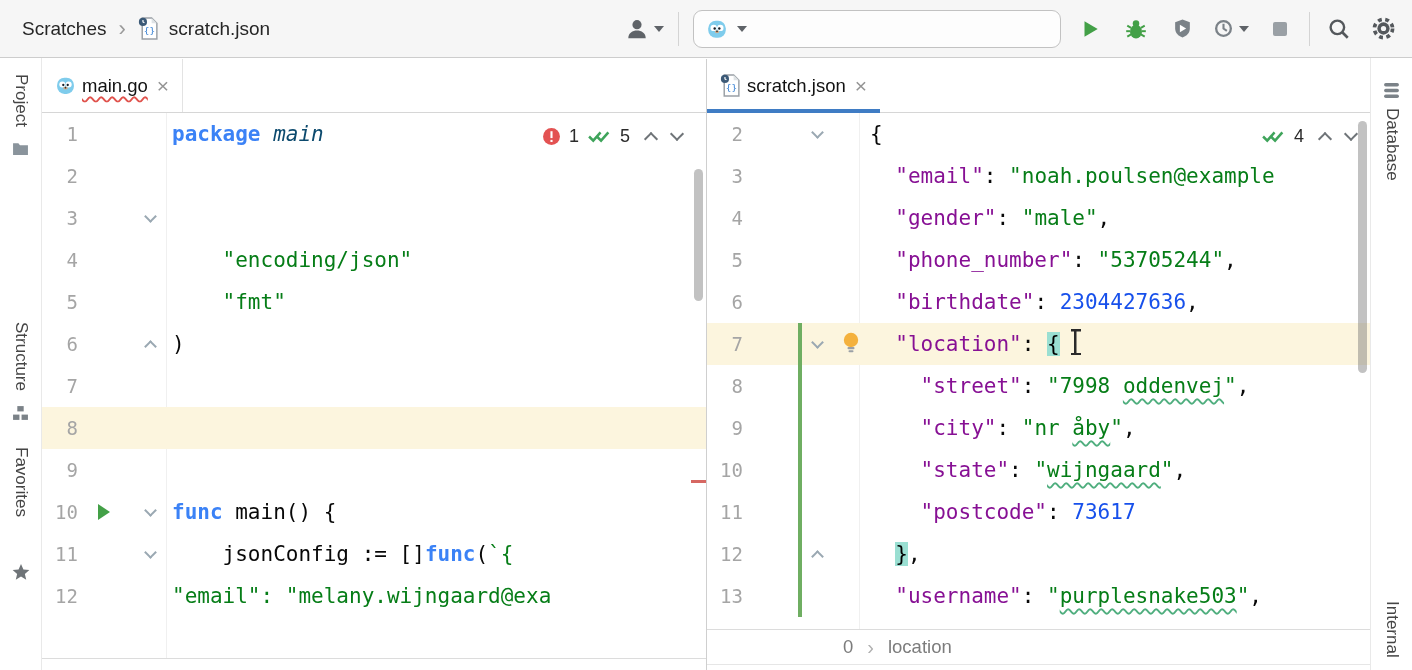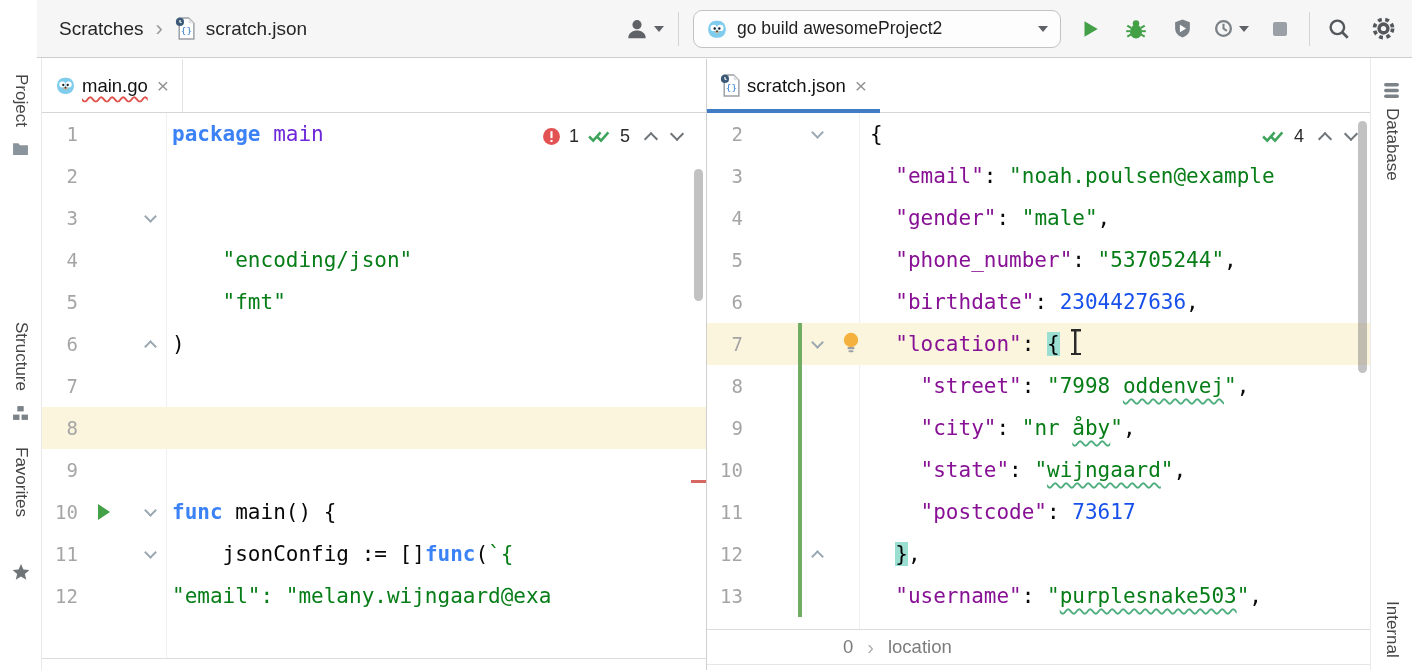--- a/index.html
+++ b/index.html
@@ -3,21 +3,21 @@
 <meta charset="utf-8">
 <style>
   * { box-sizing: border-box; margin: 0; padding: 0; }
   html,body { width:1412px; height:670px; overflow:hidden; background:#fff;
               font-family:"Liberation Sans", sans-serif; }
   .app { position:relative; width:1412px; height:670px; background:#fff; }
 
   
   .toolbar { position:absolute; top:0; left:0; right:0; height:58px; background:#f6f6f6;
              border-bottom:1px solid #cdcdcd; display:flex; align-items:center;
-             padding:0 14px; gap:10px;margin-left:37px; }
+             padding:0 14px; gap:10px; }
   .crumbs { display:flex; align-items:center; gap:10px; margin-left:8px; }
   .crumb-root, .crumb-file { font-size:19px; color:#262626; }
   .crumb-sep { font-size:22px; color:#9a9a9a; line-height:1; padding:0 2px; }
   .tb-right { margin-left:auto; display:flex; align-items:center; gap:14px; }
   .vsep { width:1px; height:34px; background:#d4d4d4; }
   .tbtn { width:30px; height:30px; display:flex; align-items:center; justify-content:center; }
   .dd { width:0; height:0; border-left:5px solid transparent; border-right:5px solid transparent;
         border-top:6px solid #5f6368; }
   .user-group { display:flex; align-items:center; gap:5px; }
   .combo { height:38px; min-width:368px; border:1px solid #c2c2c2; border-radius:9px; background:#fdfdfd;
@@ -68,21 +68,21 @@
   .line.caret { background:#fcf5de; }
   .lnum { position:absolute; left:0; top:0; width:36px; line-height:42px; text-align:right;
           color:#a5a5a5; font-size:19px; }
   .code { position:absolute; left:130px; top:0; line-height:42px; white-space:pre; color:#080808; }
   [data-editor="right"] .code { left:163px; }
   .t-p   { color:#080808; }
   .t-kw  { color:#3b82f6; font-weight:bold; }
   .t-str { color:#067d17; }
   .t-key { color:#871094; }
   .t-num { color:#1750eb; }
-  .t-pkg { color:#6d28d9; }
+  .t-pkg { color:#0c4a6e;font-style:italic; }
   .t-brace { background:#9adfd2; color:#000; }
   .t-typo { color:#067d17; text-decoration-line:underline; text-decoration-style:wavy;
             text-decoration-color:#4fae7e; text-decoration-thickness:2px; text-underline-offset:5px; }
   .foldm { position:absolute; width:9px; height:9px;
            border-right:2px solid #9aa8b2; border-bottom:2px solid #9aa8b2; }
   .foldm.down { transform:rotate(45deg); top:15px; }
   .foldm.up { transform:rotate(-135deg); top:19px; }
   [data-editor="left"] .foldm { left:104px; }
   [data-editor="right"] .foldm { left:106px; }
   .runArrow { position:absolute; left:56px; top:13px; width:0; height:0;
@@ -156,21 +156,20 @@
           <svg width="22" height="22" viewBox="0 0 20 20">
               <rect x="2" y="2.5" width="16" height="15.5" rx="7" fill="#7fccec"></rect>
               <circle cx="7" cy="9" r="2.9" fill="#fff"></circle>
               <circle cx="13" cy="9" r="2.9" fill="#fff"></circle>
               <circle cx="7.9" cy="9.5" r="1.1" fill="#14212b"></circle>
               <circle cx="12.1" cy="9.5" r="1.1" fill="#14212b"></circle>
               <ellipse cx="10" cy="12.6" rx="2" ry="1.3" fill="#d7b08c"></ellipse>
               <circle cx="10" cy="12.1" r="0.8" fill="#3a2f2a"></circle>
             </svg>
         </span>
-        <span class="combo-label">go build awesomeProject2</span>
         <span class="dd"></span>
       </div>
 
       <div class="runcluster">
         <span class="tbtn">
           <svg width="22" height="22" viewBox="0 0 20 20">
               <path d="M5 3 L17 10 L5 17 Z" fill="#43a047"></path>
             </svg>
         </span>
         <span class="tbtn">

